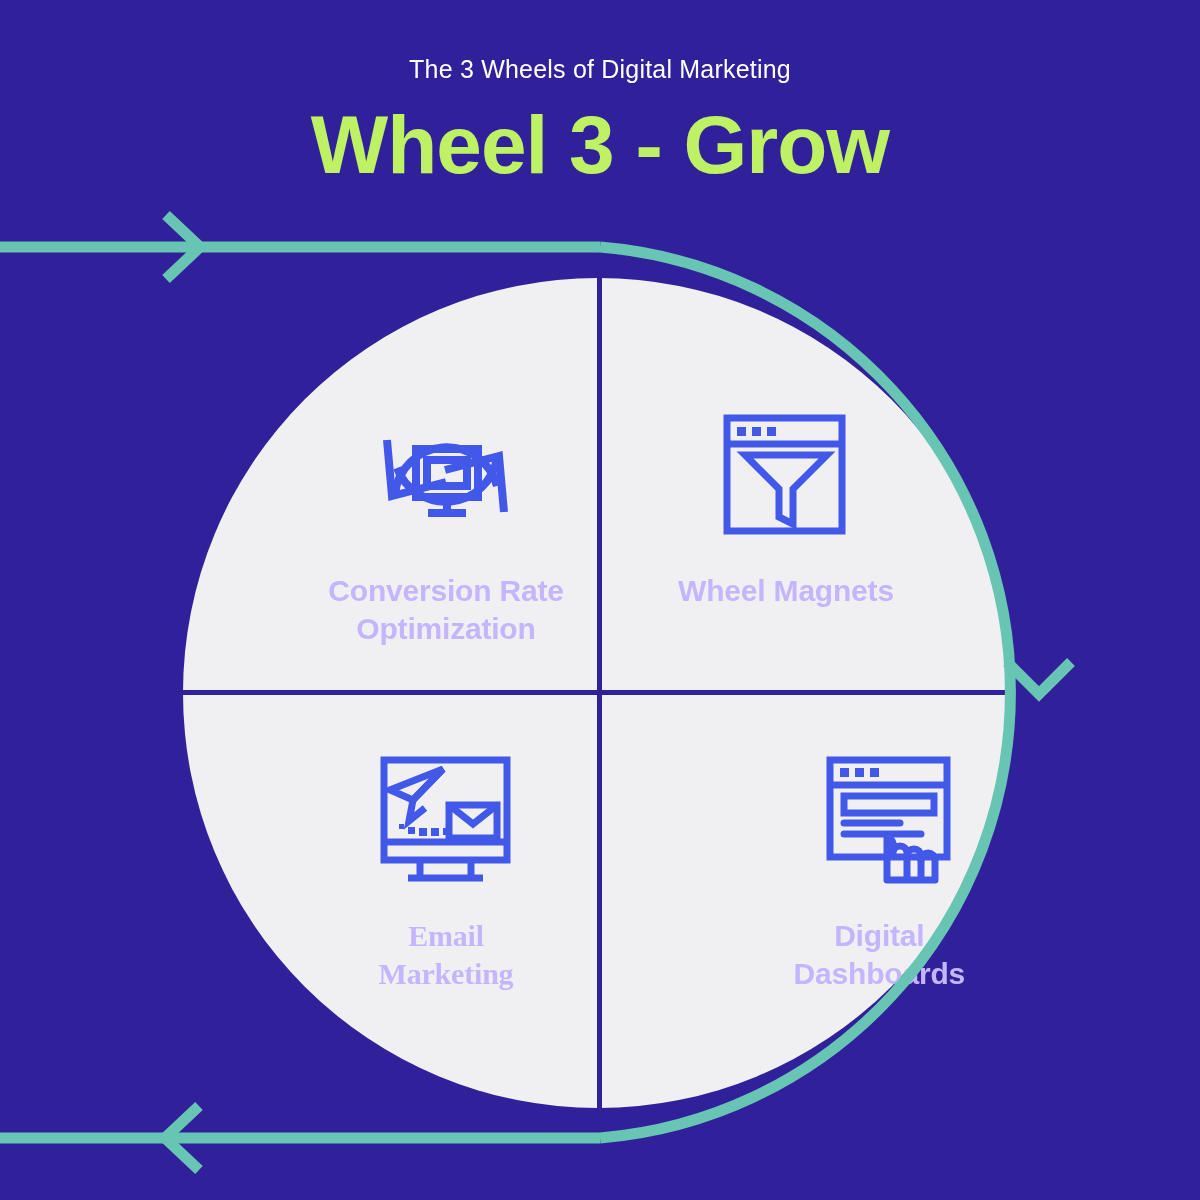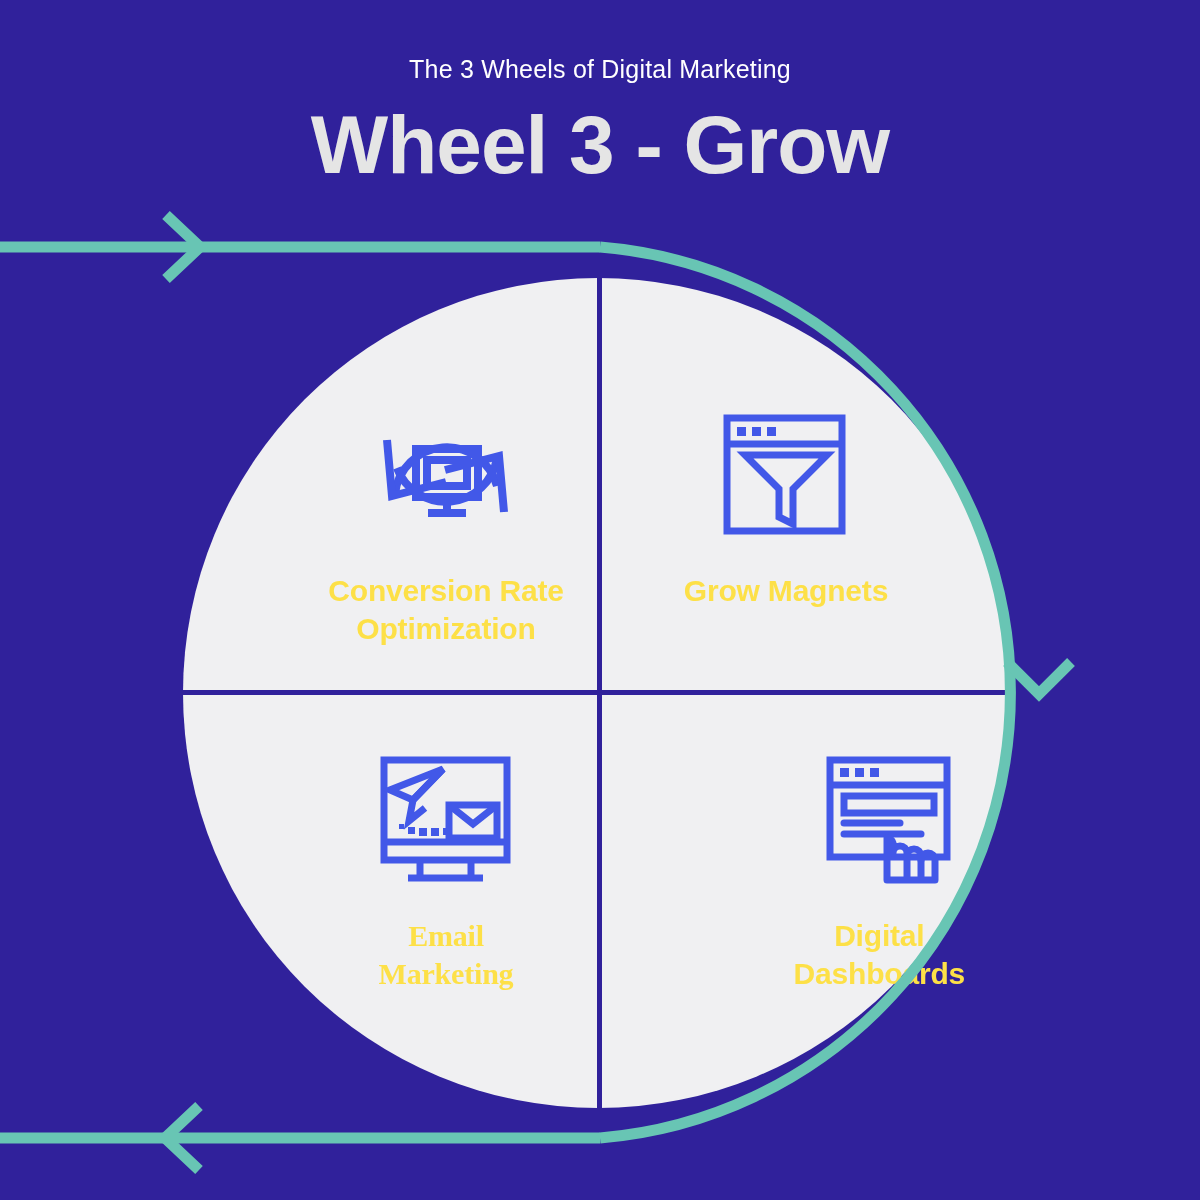--- a/index.html
+++ b/index.html
@@ -40,21 +40,21 @@
     letter-spacing: 0.2px;
     color: #FFFFFF;
     line-height: 1.1;
   }
   .headline {
     margin: 0;
     padding-top: 18px;
     font-size: 82px;
     font-weight: 700;
     letter-spacing: -1px;
-    color: #e5e5e5;
+    color: #bef264;
     line-height: 1.05;
   }
 
   
   .wheel {
     position: absolute;
     left: 183px;
     top: 278px;
     width: 830px;
     height: 830px;
@@ -96,21 +96,21 @@
     height: 150px;
     display: flex;
     align-items: center;
     justify-content: center;
   }
   .quad-icon svg { display: block; }
   .quad-label {
     margin-top: 22px;
     font-size: 30px;
     font-weight: 700;
-    color: #fde047;
+    color: #c4b5fd;
     line-height: 1.28;
     letter-spacing: -0.2px;
     white-space: pre-line;
   }
 
   .quad-tl { left: 267px; top: 400px; width: 358px; }
   .quad-tr { left: 607px; top: 400px; width: 358px; }
   .quad-bl { left: 267px; top: 745px; width: 358px; font-family: Liberation Serif, serif; }
   .quad-br { left: 607px; top: 745px; width: 358px; align-items: flex-end; }
 
@@ -177,21 +177,21 @@
 
           <path d="M 29 50 L 111 50 L 77 84 L 77 119 L 63 112 L 63 84 Z" stroke-linejoin="miter"></path>
         </g>
         <g fill="#4258E8">
           <rect x="21" y="22" width="9" height="9"></rect>
           <rect x="36" y="22" width="9" height="9"></rect>
           <rect x="51" y="22" width="9" height="9"></rect>
         </g>
       </svg>
     </div>
-    <div class="quad-label">Grow Magnets</div>
+    <div class="quad-label">Wheel Magnets</div>
   </div>
 
   <div class="quad quad-bl">
     <div class="quad-icon">
       <svg width="146" height="140" viewBox="0 0 146 140" fill="none">
         <g stroke="#4258E8" stroke-width="7" fill="none">
 
           <rect x="11" y="10" width="123" height="100"></rect>
 
           <path d="M 11 92 L 134 92"></path>

